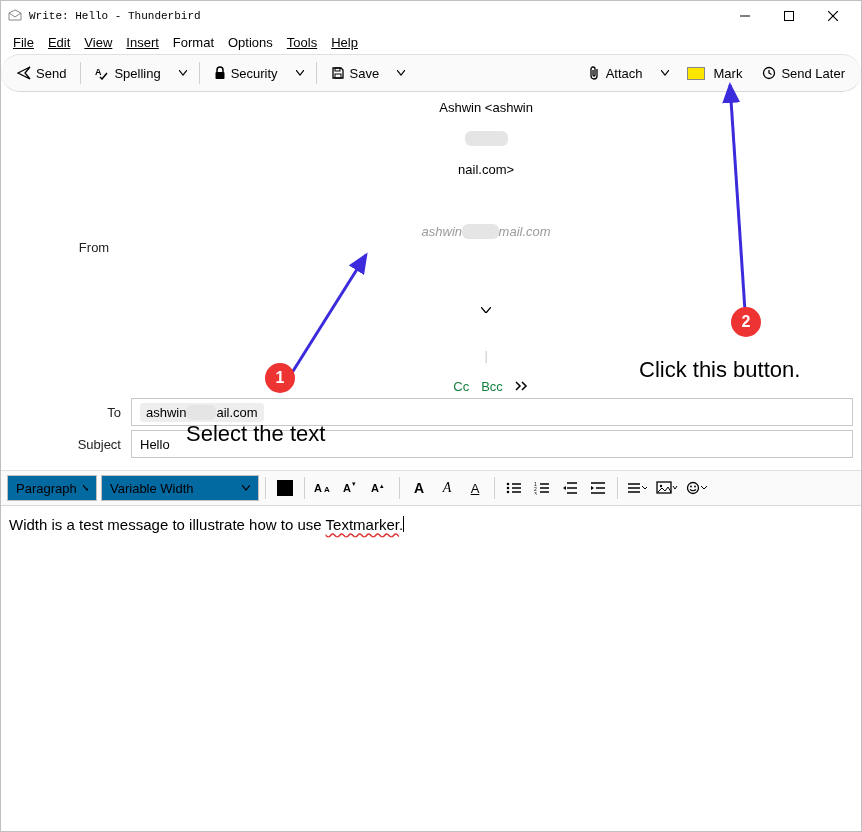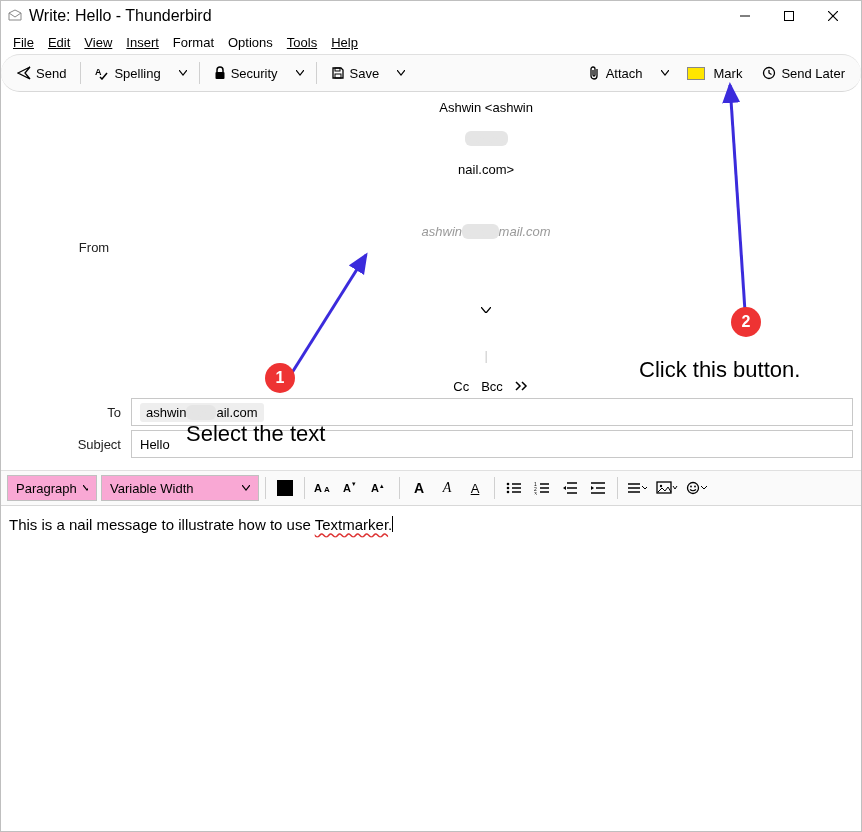--- a/index.html
+++ b/index.html
@@ -1,19 +1,19 @@
 <!DOCTYPE html>
 <html><head>
 <meta charset="utf-8">
 <style>
   * { box-sizing: border-box; }
   body { margin: 0; font-family: "Segoe UI", Arial, sans-serif; font-size: 13px; color: #000; background: #fff; width: 862px; height: 832px; overflow: hidden; position: relative; border: 1px solid #bfbfbf; }
   .titlebar { display: flex; align-items: center; height: 30px; padding: 0 6px; }
   .titlebar .icon { width: 16px; height: 16px; margin-right: 6px; display:flex; align-items:center; justify-content:center; }
-  .titlebar .title { flex: 0 0 auto; font-size: 16px; }
+  .titlebar .title { flex: 0 0 auto; font-size: 11px; font-family: Liberation Mono, monospace; }
   .titlebar .spacer { flex: 1 1 auto; }
   .winbtn { width: 44px; height: 28px; display:flex; align-items:center; justify-content:center; font-size: 12px; }
   .winbtn svg { stroke:#000; }
   .menubar { display: flex; gap: 2px; padding: 2px 6px; font-size: 13px; }
   .menubar .menuitem { padding: 2px 6px; cursor:default; }
   .menubar .menuitem span.ul { text-decoration: underline; }
   .toolbar { display: flex; align-items: center; padding: 6px 8px; border-top: 1px solid #e0e0e0; border-bottom: 1px solid #d8d8d8; gap: 4px; background:#fafafa;border-radius:19px; }
   .tbtn { display:flex; align-items:center; gap:5px; padding: 4px 8px; font-size: 13px; cursor:default; }
   .tbtn svg { display:block; }
   .vsep { width:1px; height:22px; background:#d0d0d0; margin: 0 2px; }
@@ -22,24 +22,24 @@
   .toolbar .spacer { flex:1 1 auto; }
   .mark-sw { width:18px; height:13px; background:#ffe600; border:1px solid #888; margin-right:4px; }
   .headers { padding: 4px 8px 8px 20px; border-bottom: 1px solid #e0e0e0; }
   .hrow { display:flex; align-items:center; margin: 4px 0; }
   .hlabel { width: 110px; text-align: right; padding-right: 10px; font-size: 13px; color:#222; }
   .from-line { display:flex; align-items:center; gap: 16px; width: 100%; flex-direction: column; }
   .from-line .ghost { color:#9a9a9a; font-style: italic; }
   .blur { background:#e5e5e5; color:#e5e5e5; border-radius:6px; padding:0 2px; }
   .input { flex:1; border:1px solid #c8c8c8; background:#fff; height:28px; padding:0 8px; font-size:13px; display:flex; align-items:center; }
   .pill { background:#eee; padding:2px 6px; border-radius:3px; font-size:13px; display:inline-block; }
-  .ccbcc { display:flex; gap:12px; align-items:center; color:#000000; font-size:13px; margin-left:12px; }
+  .ccbcc { display:flex; gap:12px; align-items:center; color:#15803d; font-size:13px; margin-left:12px; }
   .ccbcc span { cursor:default; }
   .fmtbar { display:flex; align-items:center; padding:4px 6px; border-bottom:1px solid #d8d8d8; gap:4px; background:#fafafa; }
-  .select { border:1px solid #c0c0c0; background:#f9a8d4; height:26px; display:flex; align-items:center; padding:0 8px; gap:6px; font-size:13px; }
+  .select { border:1px solid #c0c0c0; background:#0369a1; height:26px; display:flex; align-items:center; padding:0 8px; gap:6px; font-size:13px; }
   .sq { width:16px; height:16px; background:#000; }
   .fmtgrp { display:flex; align-items:center; gap:2px; }
   .ibtn { width:26px; height:24px; display:flex; align-items:center; justify-content:center; }
   .body-area { padding: 10px 8px; font-size: 15px; position:relative; height: 560px; }
   .body-text .redwave { text-decoration: underline wavy #d33; text-underline-offset:2px; }
   .cursor { display:inline-block; width:1px; height:16px; background:#000; vertical-align:-2px; }
   .marker { position:absolute; width:30px; height:30px; border-radius:50%; background:#e33; color:#fff; display:flex; align-items:center; justify-content:center; font-size:16px; font-weight:bold; }
   .ann-text { position:absolute; font-size:22px; font-family: Arial, sans-serif; color:#000; }
   svg.arrow { position:absolute; pointer-events:none; }
 </style>
@@ -308,21 +308,21 @@
         <circle cx="5" cy="5.5" r="0.9" fill="#000"></circle>
         <circle cx="9" cy="5.5" r="0.9" fill="#000"></circle>
         <path d="M4 8.5 Q7 11 10 8.5" fill="none" stroke="#000" stroke-width="1.2"></path>
         <path d="M15 5 L18 8 L21 5" fill="none" stroke="#000" stroke-width="1"></path>
       </svg>
     </div>
 </div>
 
 <div class="body-area">
   <span class="body-text">
-    <span>This is a nail message to illustrate how to use </span><span class="redwave">Textmarker</span><span>.</span><span class="cursor"></span>
+    <span>Width is a test message to illustrate how to use </span><span class="redwave">Textmarker</span><span>.</span><span class="cursor"></span>
   </span>
 </div>
 
 <svg class="arrow" style="left:270px; top:246px;" width="110" height="150">
   <defs>
       <marker id="ah1" markerWidth="8" markerHeight="8" refX="6" refY="3" orient="auto">
         <path d="M0 0 L7 3 L0 6 Z" fill="#3b2bdc"></path>
       </marker>
     </defs>
   <line x1="12" y1="140" x2="95" y2="8" stroke="#3b2bdc" stroke-width="3" marker-end="url(#ah1)"></line>

